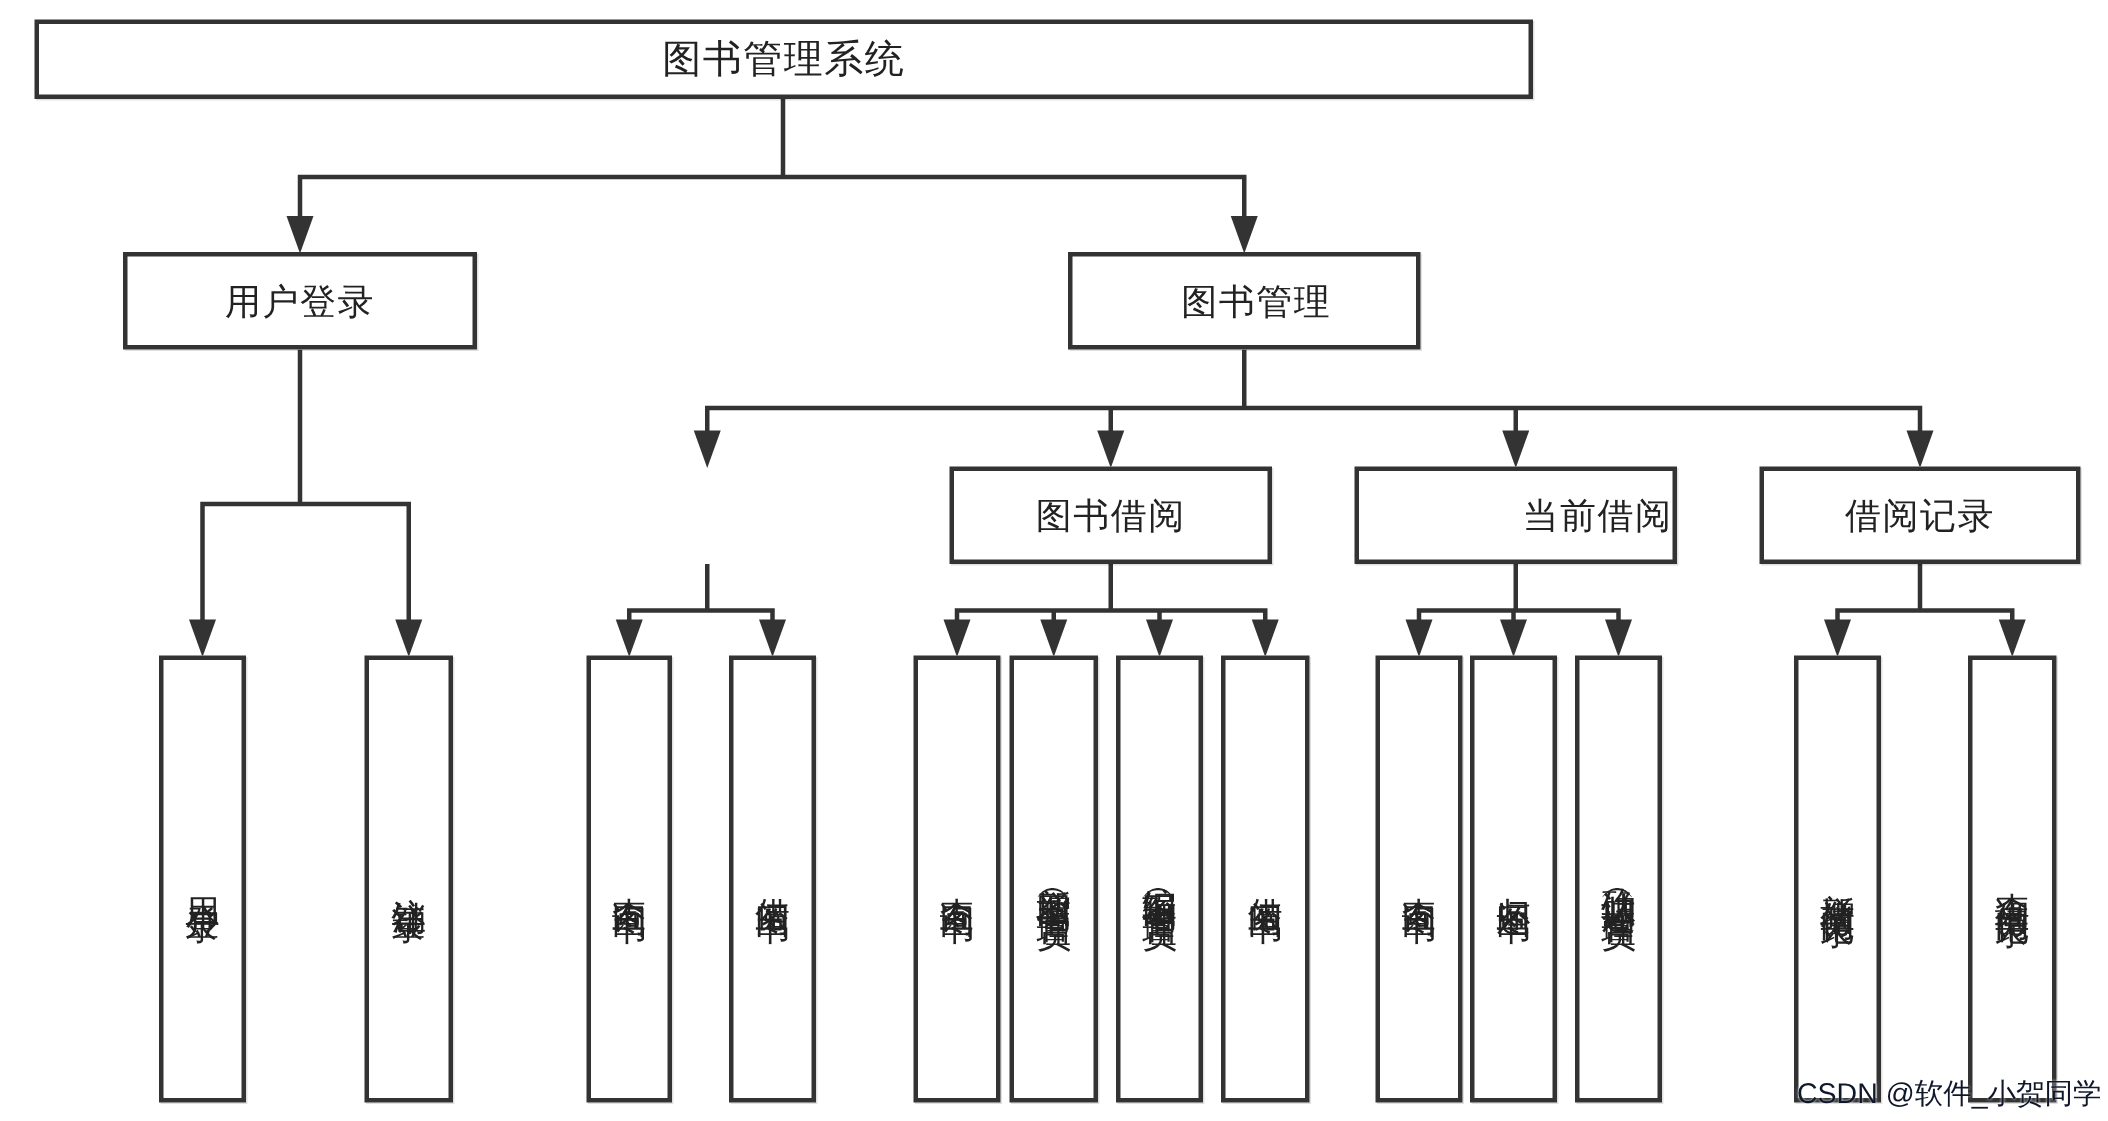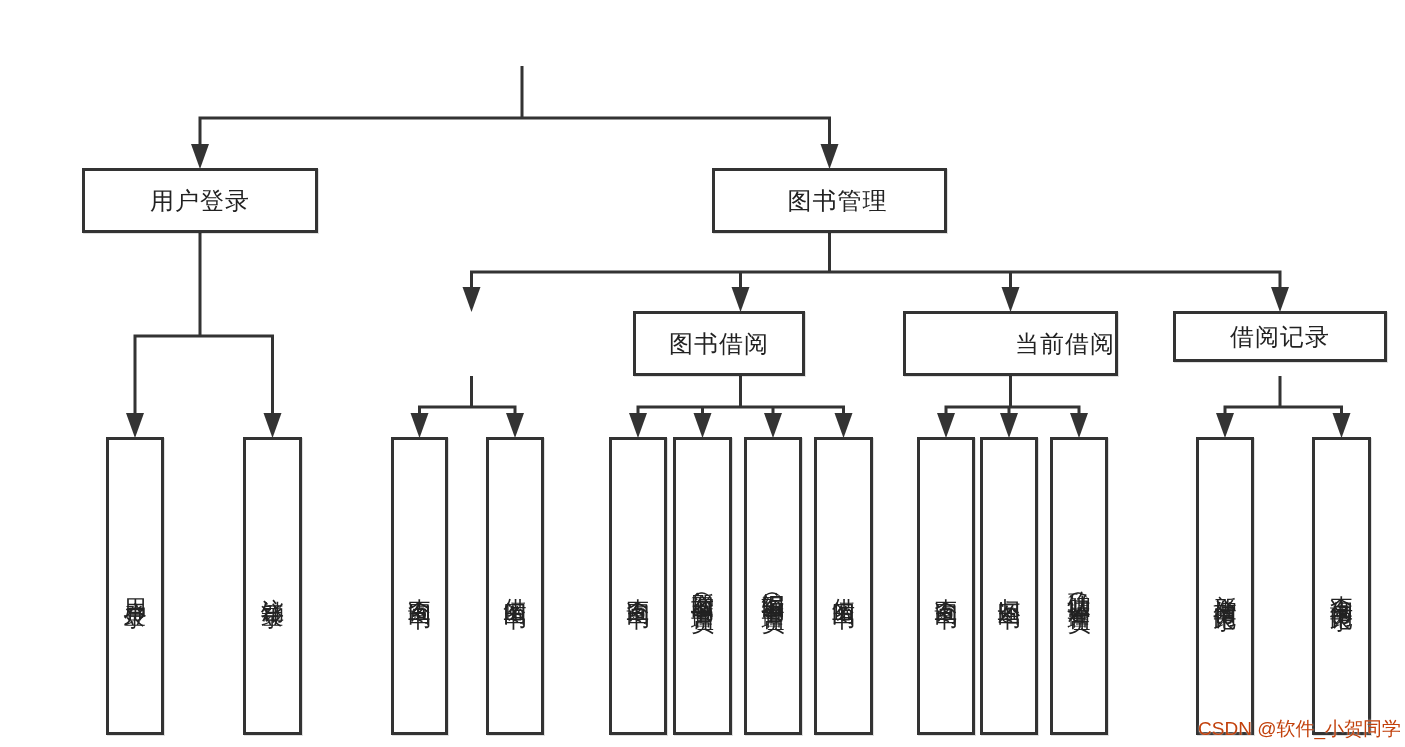--- a/index.html
+++ b/index.html
@@ -40,21 +40,21 @@
     letter-spacing: 3px;
     color: #222222;
     line-height: 1;
   }
   .watermark {
     position: absolute;
     top: 716px;
     right: 4px;
     z-index: 2;
     font-size: 19px;
-    color: #c2410c;
+    color: #0f172a;
     white-space: nowrap;
     text-shadow: 0 0 2px #ffffff;
   }
 </style>
 </head>
 <body>
 
 <div class="canvas">
 
   <svg class="wires" width="1405" height="747" viewBox="0 0 1405 747">
@@ -86,35 +86,38 @@
     <path d="M1010.5 376 V407 M946 407 H1079 M946 405.5 V414 M1009 405.5 V414 M1079 405.5 V414" stroke="#333333" stroke-width="3" fill="none"></path>
     <polygon points="937,413 955,413 946,438" fill="#333333"></polygon>
     <polygon points="1000,413 1018,413 1009,438" fill="#333333"></polygon>
     <polygon points="1070,413 1088,413 1079,438" fill="#333333"></polygon>
 
     <path d="M1280 376 V407 M1225 407 H1341.5 M1225 405.5 V414 M1341.5 405.5 V414" stroke="#333333" stroke-width="3" fill="none"></path>
     <polygon points="1216,413 1234,413 1225,438" fill="#333333"></polygon>
     <polygon points="1332.5,413 1350.5,413 1341.5,438" fill="#333333"></polygon>
   </svg>
 
+  <div class="node root" style="left:23px; top:13px; width:999px; height:53px;">
+    <span class="hlabel">图书管理系统</span>
+  </div>
 
   <div class="node" style="left:82px; top:168px; width:236px; height:65px;">
     <span class="hlabel">用户登录</span>
   </div>
   <div class="node" style="left:712px; top:168px; width:235px; height:65px;padding-left:16px;">
     <span class="hlabel">图书管理</span>
   </div>
 
-  <div class="node" style="left:633px; top:311px; width:172px; height:65px;">
+  <div class="node" style="left:633px; top:311px; width:215px; height:65px;">
     <span class="hlabel">图书借阅</span>
   </div>
   <div class="node" style="left:903px; top:311px; width:215px; height:65px;justify-content:flex-end;">
     <span class="hlabel">当前借阅</span>
   </div>
-  <div class="node" style="left:1173px; top:311px; width:214px; height:51px;">
+  <div class="node" style="left:1173px; top:311px; width:214px; height:65px;">
     <span class="hlabel">借阅记录</span>
   </div>
 
   <div class="node" style="left:106px; top:437px; width:58px; height:298px;">
     <span class="vlabel">用户登录</span>
   </div>
   <div class="node" style="left:243px; top:437px; width:59px; height:298px;">
     <span class="vlabel">注销登录</span>
   </div>
 

